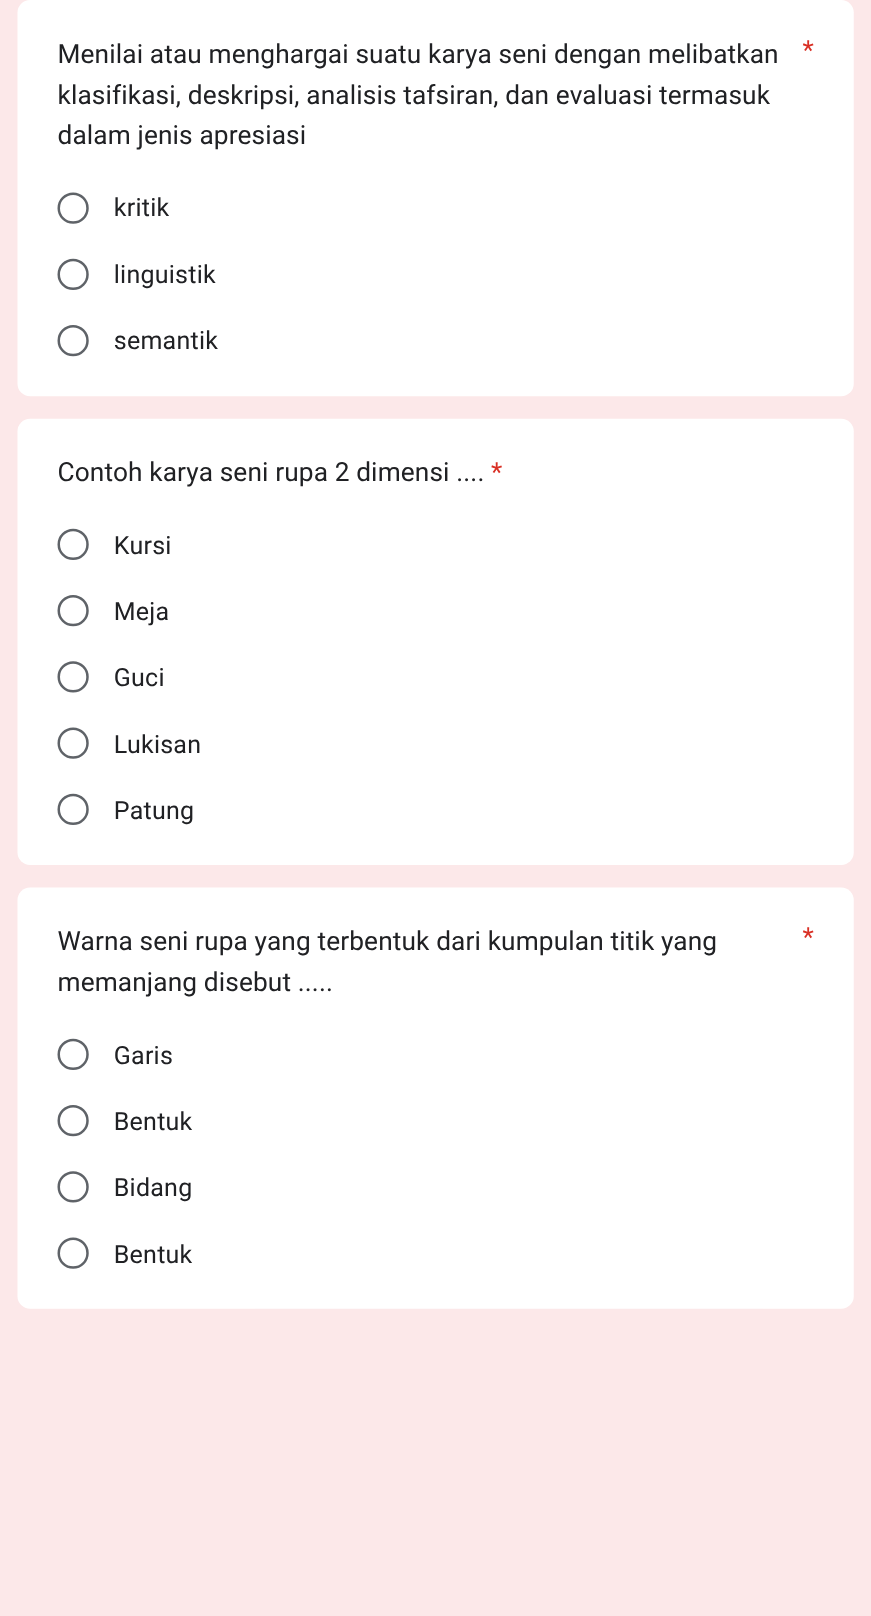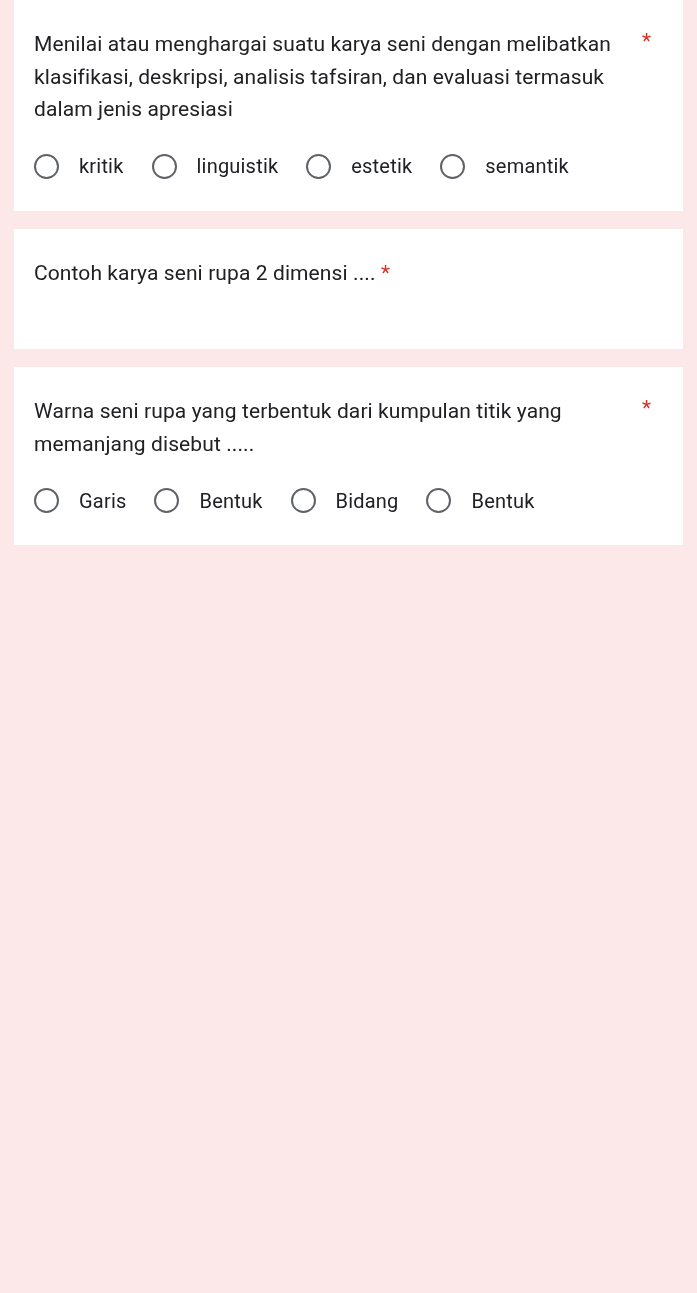--- a/index.html
+++ b/index.html
@@ -5,22 +5,22 @@
   * { box-sizing: border-box; margin: 0; padding: 0; }
   body {
     background: #fce8e9;
     font-family: Roboto, Arial, sans-serif;
     width: 697px;
     min-height: 1293px;
     padding: 0 14px;
   }
   .card {
     background: #fff;
-    border-radius: 0;
-    padding: 28px 32px 32px 20px;
+    border-radius: 10px;
+    padding: 28px 32px 32px 32px;
     margin-bottom: 18px;
   }
   .question-row {
     display: flex;
     align-items: flex-start;
     margin-bottom: 28px;
   }
   .question-text {
     font-size: 21px;
     color: #202124;
@@ -32,21 +32,21 @@
     color: #d93025;
     font-size: 21px;
     margin-left: 18px;
     line-height: 1.3;
   }
   .required-inline {
     color: #d93025;
   }
   .options {
     display: flex;
-    flex-direction: row;
+    flex-direction: column;
     gap: 28px;
   }
   .option {
     display: flex;
     align-items: center;
     gap: 20px;
     cursor: pointer;
   }
   .radio {
     width: 25px;
@@ -73,34 +73,52 @@
     <div class="option">
       <div class="radio"></div>
       <span class="option-label">kritik</span>
     </div>
     <div class="option">
       <div class="radio"></div>
       <span class="option-label">linguistik</span>
     </div>
     <div class="option">
       <div class="radio"></div>
-      <span class="option-label">estetik</span>
-    </div>
-    <div class="option">
-      <div class="radio"></div>
       <span class="option-label">semantik</span>
     </div>
   </div>
 </div>
 
 <div class="card">
   <div class="question-row">
     <div class="question-text">
       <span>Contoh karya seni rupa 2 dimensi ....</span>
       <span class="required-inline">*</span>
+    </div>
+  </div>
+  <div class="options">
+    <div class="option">
+      <div class="radio"></div>
+      <span class="option-label">Kursi</span>
+    </div>
+    <div class="option">
+      <div class="radio"></div>
+      <span class="option-label">Meja</span>
+    </div>
+    <div class="option">
+      <div class="radio"></div>
+      <span class="option-label">Guci</span>
+    </div>
+    <div class="option">
+      <div class="radio"></div>
+      <span class="option-label">Lukisan</span>
+    </div>
+    <div class="option">
+      <div class="radio"></div>
+      <span class="option-label">Patung</span>
     </div>
   </div>
 </div>
 
 <div class="card">
   <div class="question-row">
     <div class="question-text">Warna seni rupa yang terbentuk dari kumpulan titik yang memanjang disebut .....</div>
     <div class="required">*</div>
   </div>
   <div class="options">

